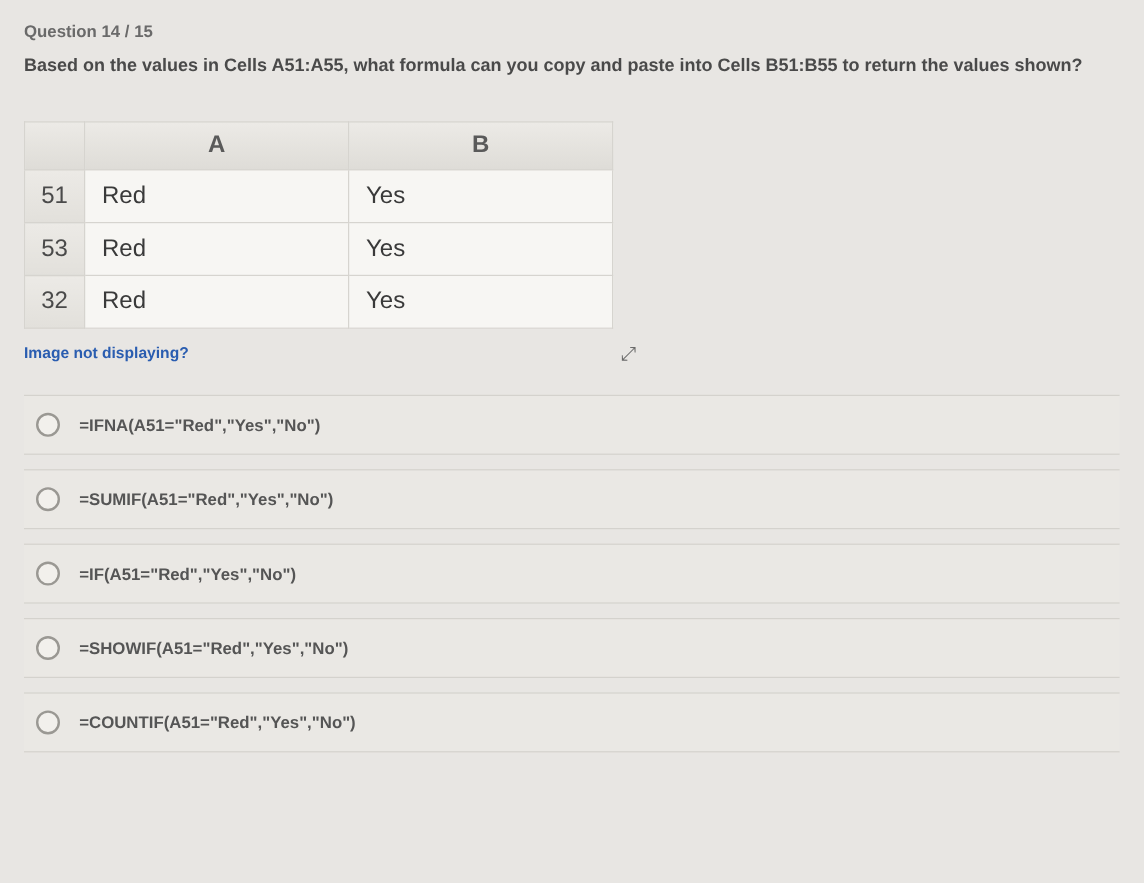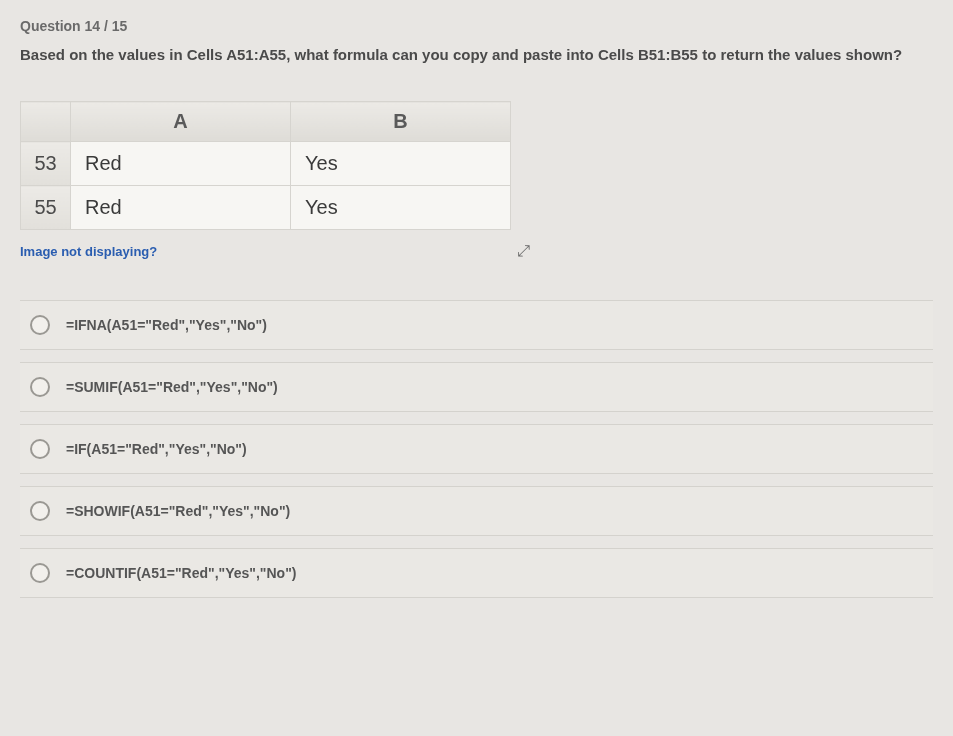--- a/index.html
+++ b/index.html
@@ -60,24 +60,23 @@
     font-size: 20px;
   }
   table.sheet td.cell {
     padding: 10px 14px;
     text-align: left;
     background: #f7f6f3;
     height: 44px;
   }
   .img-row {
     display: flex;
-    align-items: center;
     justify-content: space-between;
     width: 510px;
-    margin-bottom: 40px;
+    margin-bottom: 24px;
   }
   .img-link {
     font-size: 13px;
     font-weight: 700;
     color: #2a5db0;
     cursor: pointer;
   }
   .expand-icon {
     font-size: 16px;
     color: #6a6a6a;
@@ -117,26 +116,31 @@
 
 <div class="sheet-wrap">
   <table class="sheet">
     <tbody>
         <tr>
       <th class="corner"></th>
       <th class="colhead a">A</th>
       <th class="colhead b">B</th>
     </tr>
     <tr>
+      <th class="rowhead">51</th>
+      <td class="cell">Red</td>
+      <td class="cell">Yes</td>
+    </tr>
+    <tr>
       <th class="rowhead">53</th>
       <td class="cell">Red</td>
       <td class="cell">Yes</td>
     </tr>
     <tr>
-      <th class="rowhead">55</th>
+      <th class="rowhead">32</th>
       <td class="cell">Red</td>
       <td class="cell">Yes</td>
     </tr>
   </tbody>
     </table>
 </div>
 
 <div class="img-row">
   <span class="img-link">Image not displaying?</span>
   <span class="expand-icon">⤢</span>

